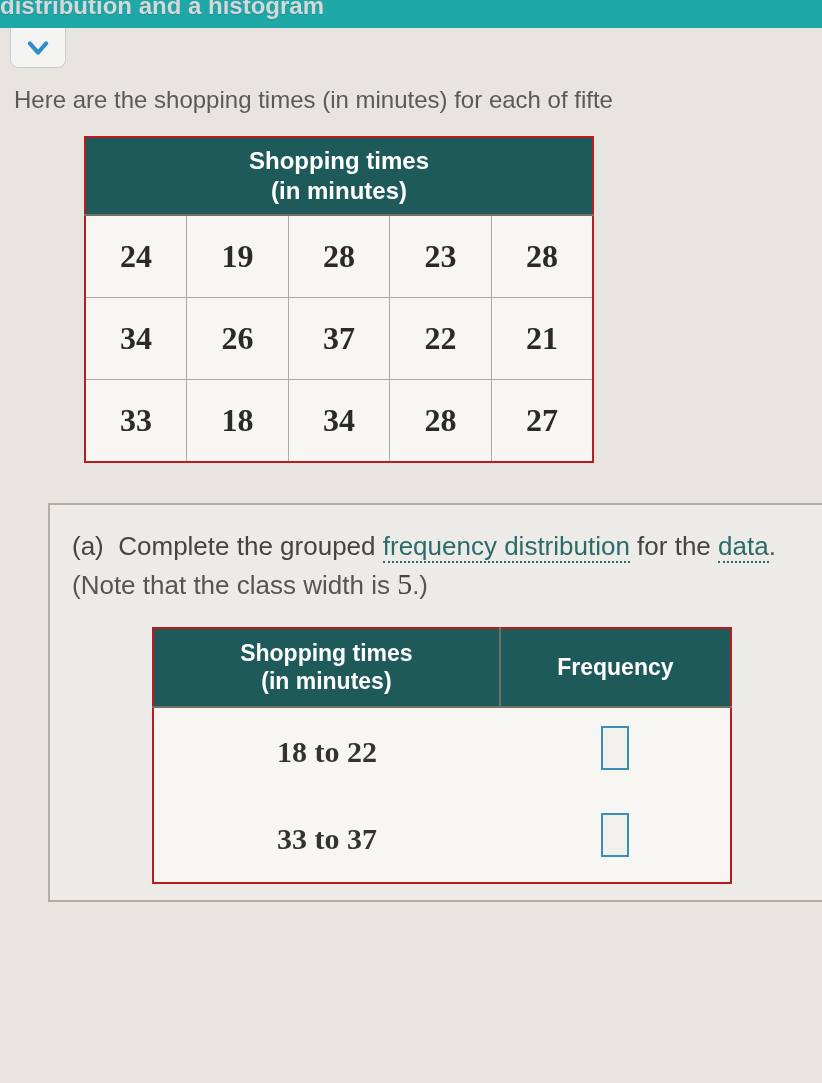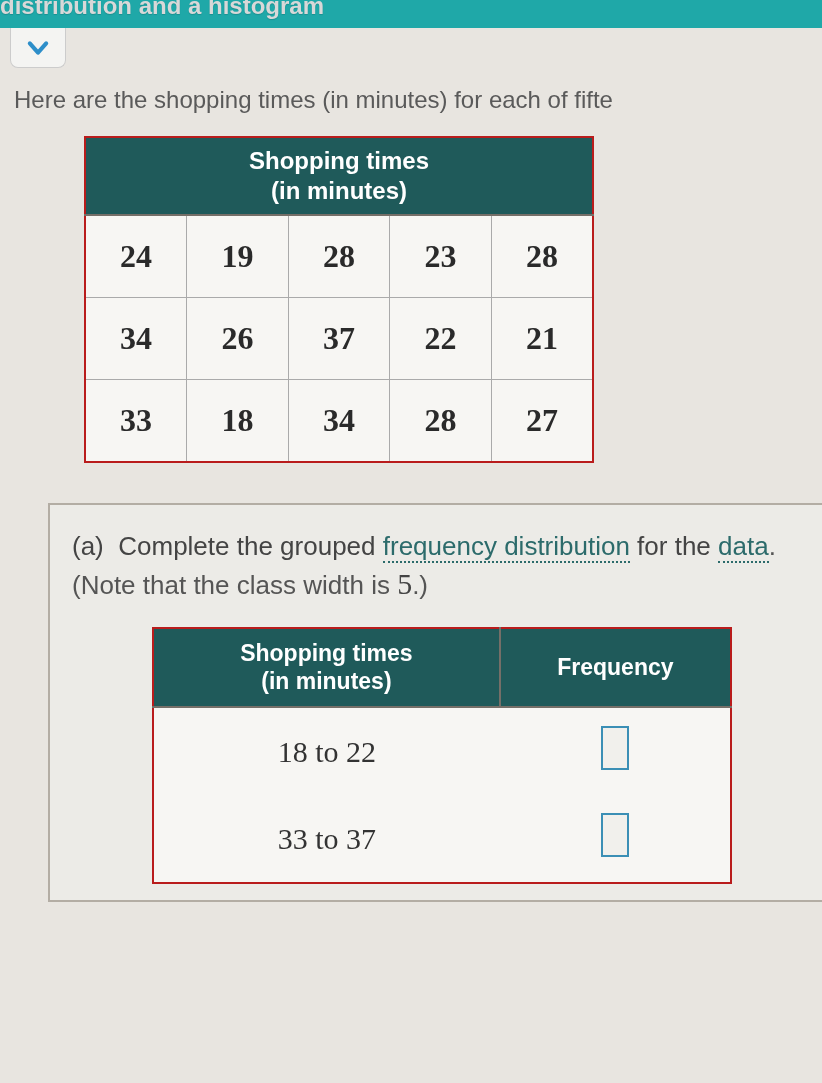--- a/index.html
+++ b/index.html
@@ -119,20 +119,21 @@
   .freq-table tbody tr td {
     border: none;
     padding: 18px 6px;
     text-align: center;
     font-family: "Times New Roman", Times, serif;
     font-size: 30px;
     color: #333;
   }
   .freq-table tbody tr td.range {
     width: 60%;
+    font-weight: bold;
   }
   .freq-input {
     width: 28px;
     height: 44px;
     border: 2px solid #3b8fb5;
     background: #f1f0ec;
     cursor: text;
     display: inline-block;
     text-align: center;
     font-family: Verdana, sans-serif;

